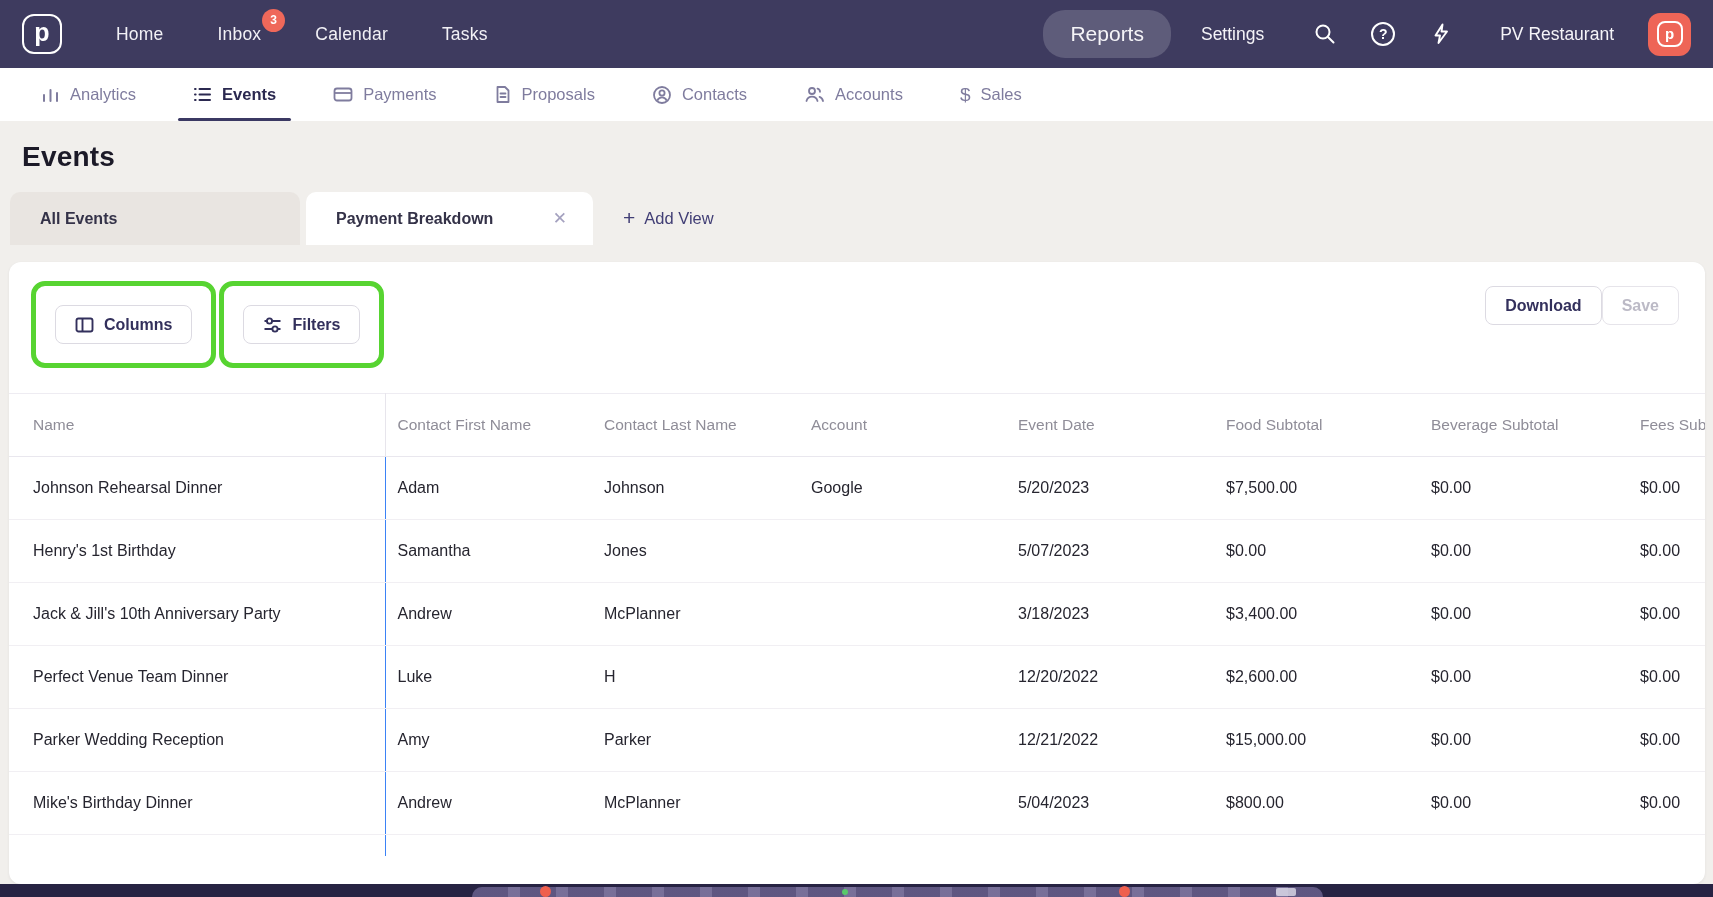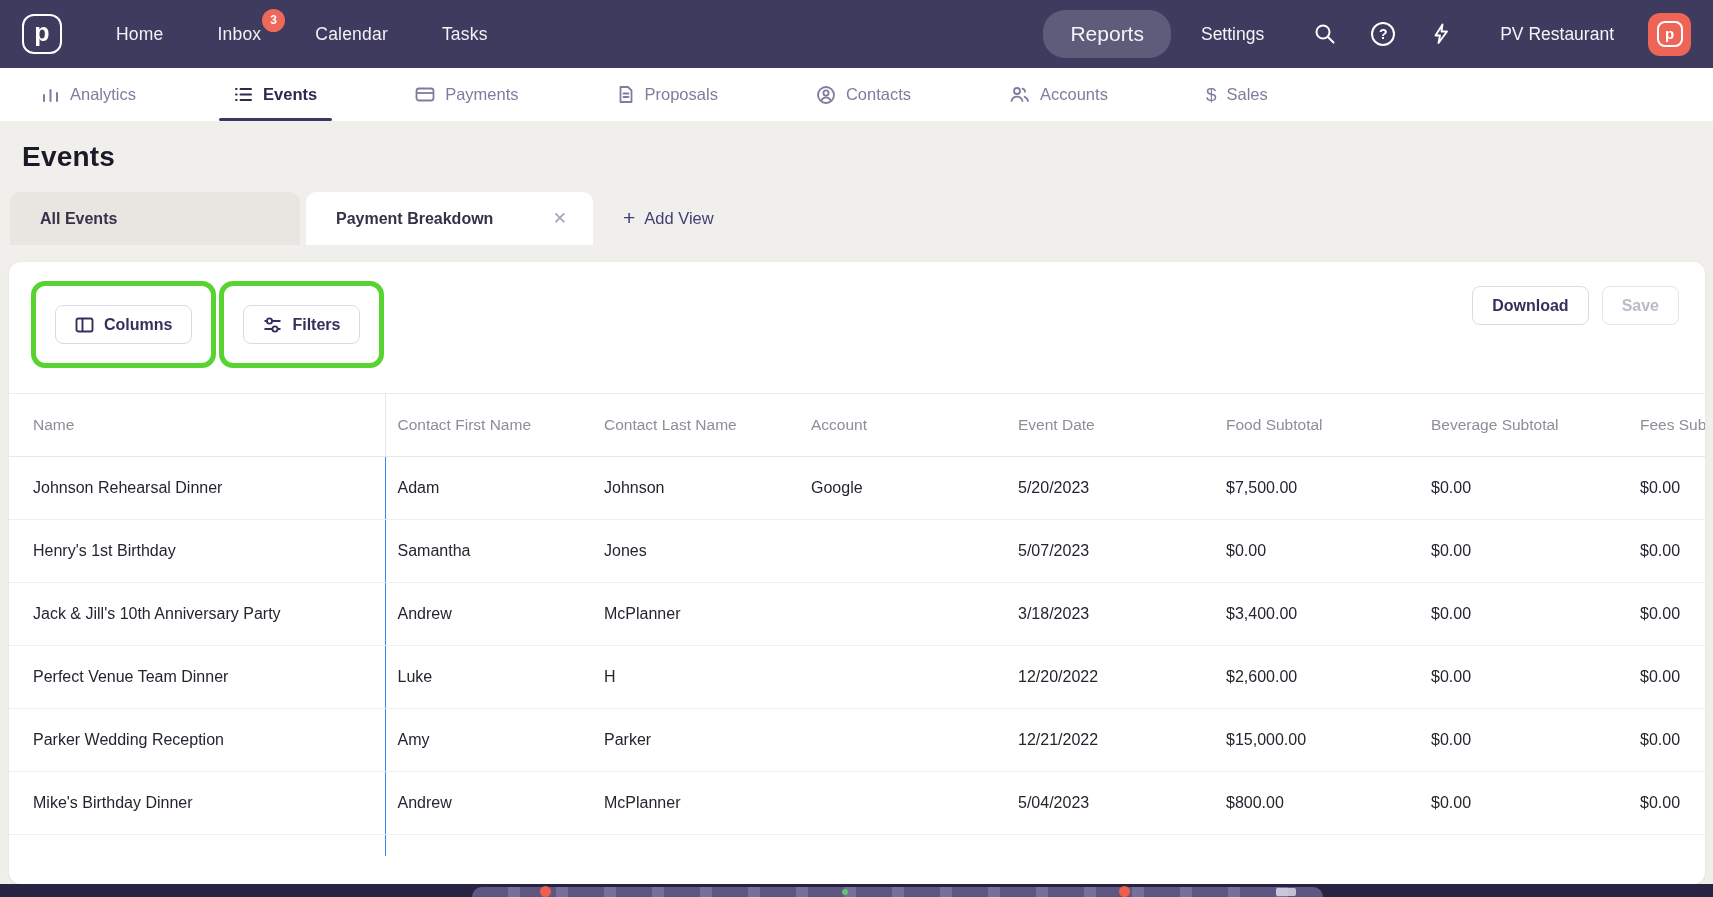--- a/index.html
+++ b/index.html
@@ -17,21 +17,21 @@
   .pill { background:rgba(255,255,255,.17); border-radius:22px; padding:12px 27px; font-size:21px; cursor:pointer; }
   .settings-link { margin-left:30px; font-size:17.5px; cursor:pointer; }
   .tb-icons { display:flex; align-items:center; gap:33px; margin-left:48px; }
   .tb-icon { width:26px; height:26px; display:flex; align-items:center; justify-content:center; cursor:pointer; }
   .qicon { width:24px; height:24px; border:2px solid #fff; border-radius:50%; display:flex; align-items:center; justify-content:center; font-size:14px; font-weight:700; color:#fff; }
   .account-name { margin-left:46px; font-size:17.5px; cursor:pointer; }
   .avatar { margin-left:34px; width:43px; height:43px; border-radius:12px; background:#ee6557; display:flex; align-items:center; justify-content:center; cursor:pointer; }
   .avatar-inner { width:26px; height:26px; border:2px solid #fff; border-radius:8px; display:flex; align-items:center; justify-content:center; color:#fff; font-size:15px; font-weight:700; padding-bottom:2px; }
 
   
-  .subnav { height:53px; background:#fff; display:flex; align-items:stretch; padding-left:26px; flex:0 0 auto;gap:41px; }
+  .subnav { height:53px; background:#fff; display:flex; align-items:stretch; padding-left:26px; flex:0 0 auto; }
   .rtab { display:flex; align-items:center; gap:10px; padding:0 15px; margin-right:27px; font-size:16.5px; color:#7f7c9e; cursor:pointer; position:relative; }
   .rtab svg { stroke:#7f7c9e; }
   .rtab .dollar { color:#7f7c9e; font-size:19px; font-weight:500; }
   .rtab.active { color:#2b2950; font-weight:700; }
   .rtab.active svg { stroke:#2b2950; }
   .rtab.active::after { content:""; position:absolute; left:0; right:0; bottom:0; height:3px; background:#3b3963; border-radius:2px; }
 
   
   .page-head { height:71px; padding:20px 0 0 22px; flex:0 0 auto; }
   .page-title { font-size:28px; font-weight:700; color:#1c1a28; letter-spacing:.2px; }
@@ -45,21 +45,21 @@
   .add-view { display:flex; align-items:center; gap:9px; margin-left:30px; color:#413e75; font-size:16.5px; font-weight:500; cursor:pointer; }
   .add-view .plus { font-size:21px; font-weight:400; line-height:1; padding-bottom:2px; }
   .tabgap { height:17px; flex:0 0 auto; }
 
   
   .card { margin:0 8px 0 9px; height:622px; background:#fff; border-radius:12px; box-shadow:0 1px 3px rgba(40,38,60,.07); overflow:hidden; flex:0 0 auto; display:flex; flex-direction:column; }
   .toolbar { display:flex; align-items:flex-start; padding:19px 26px 0 22px; height:90px; flex:0 0 auto; }
   .hl-box { border:5px solid #57d431; border-radius:14px; padding:19px; margin-right:3px; }
   .btn { height:39px; display:flex; align-items:center; gap:10px; padding:0 19px; background:#fff; border:1px solid #dcdae2; border-radius:8px; font-size:16px; font-weight:700; color:#33305c; cursor:pointer; font-family:inherit; }
   .btn svg { stroke:#33305c; }
-  .toolbar-right { margin-left:auto; display:flex; gap:13px; padding-top:5px; }
+  .toolbar-right { margin-left:auto; display:flex; padding-top:5px; }
   .btn.disabled { color:#bcbac6; border-color:#e6e4ea; cursor:default; }
 
   
   .table-wrap { overflow:hidden; flex:0 0 auto; }
   table { border-collapse:collapse; table-layout:fixed; width:1696px;margin-top:41px; }
   thead th { height:63px; text-align:left; font-weight:400; font-size:15.5px; color:#8f8d98; padding-left:12px; border-top:1px solid #eeecf2; border-bottom:1px solid #e9e7ee; white-space:nowrap; overflow:hidden; }
   thead th:first-child { padding-left:24px; border-right:1px solid #e7e5ec; }
   tbody td { height:63px; font-size:16px; color:#26252f; padding-left:12px; border-bottom:1px solid #f1eff3; white-space:nowrap; overflow:hidden; }
   tbody td:first-child { padding-left:24px; border-right:1px solid #3b82f6; }
   tbody tr { cursor:pointer; }

